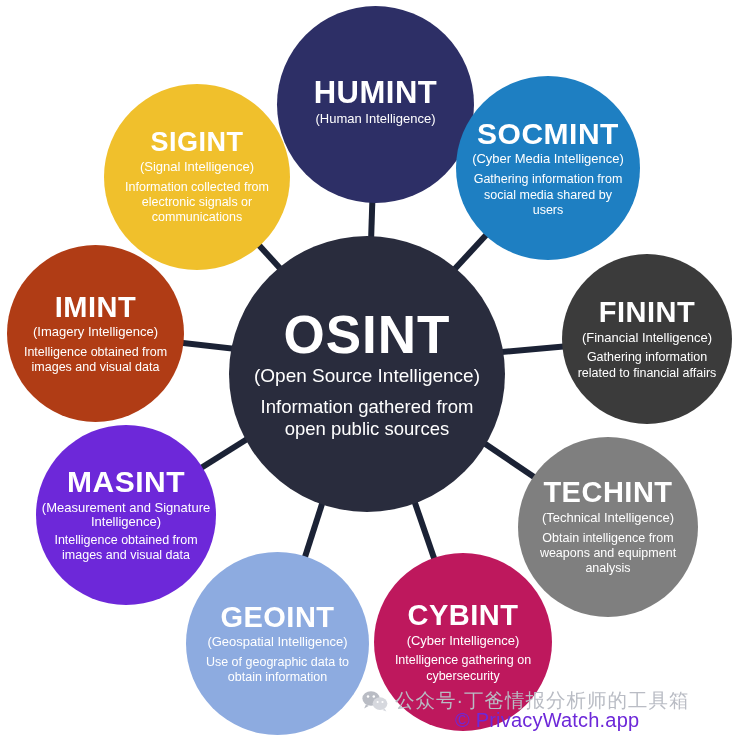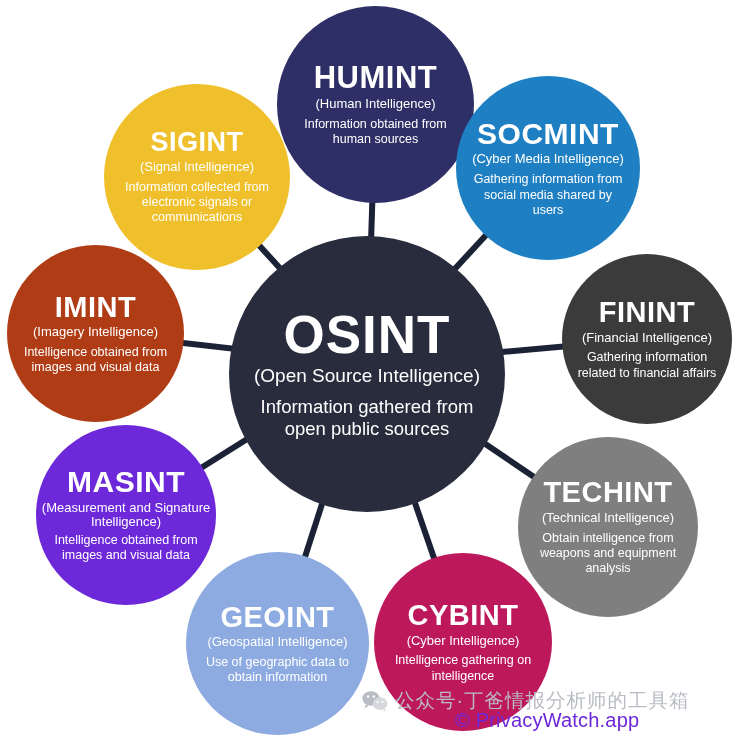--- a/index.html
+++ b/index.html
@@ -161,21 +161,20 @@
 
   <div class="node sat" id="node-sigint">
     <div class="acronym">SIGINT</div>
     <div class="expansion">(Signal Intelligence)</div>
     <div class="desc">Information collected from electronic signals or communications</div>
   </div>
 
   <div class="node sat" id="node-humint">
     <div class="acronym">HUMINT</div>
     <div class="expansion">(Human Intelligence)</div>
-    <div class="desc">Information obtained from human sources</div>
   </div>
 
   <div class="node sat" id="node-socmint">
     <div class="acronym">SOCMINT</div>
     <div class="expansion">(Cyber Media Intelligence)</div>
     <div class="desc">Gathering information from social media shared by users</div>
   </div>
 
   <div class="node sat" id="node-finint">
     <div class="acronym">FININT</div>
@@ -185,21 +184,21 @@
 
   <div class="node sat" id="node-techint">
     <div class="acronym">TECHINT</div>
     <div class="expansion">(Technical Intelligence)</div>
     <div class="desc">Obtain intelligence from weapons and equipment analysis</div>
   </div>
 
   <div class="node sat" id="node-cybint">
     <div class="acronym">CYBINT</div>
     <div class="expansion">(Cyber Intelligence)</div>
-    <div class="desc">Intelligence gathering on intelligence</div>
+    <div class="desc">Intelligence gathering on cybersecurity</div>
   </div>
 
   <div class="node sat" id="node-geoint">
     <div class="acronym">GEOINT</div>
     <div class="expansion">(Geospatial Intelligence)</div>
     <div class="desc">Use of geographic data to obtain information</div>
   </div>
 
   <div class="node sat" id="node-masint">
     <div class="acronym">MASINT</div>

